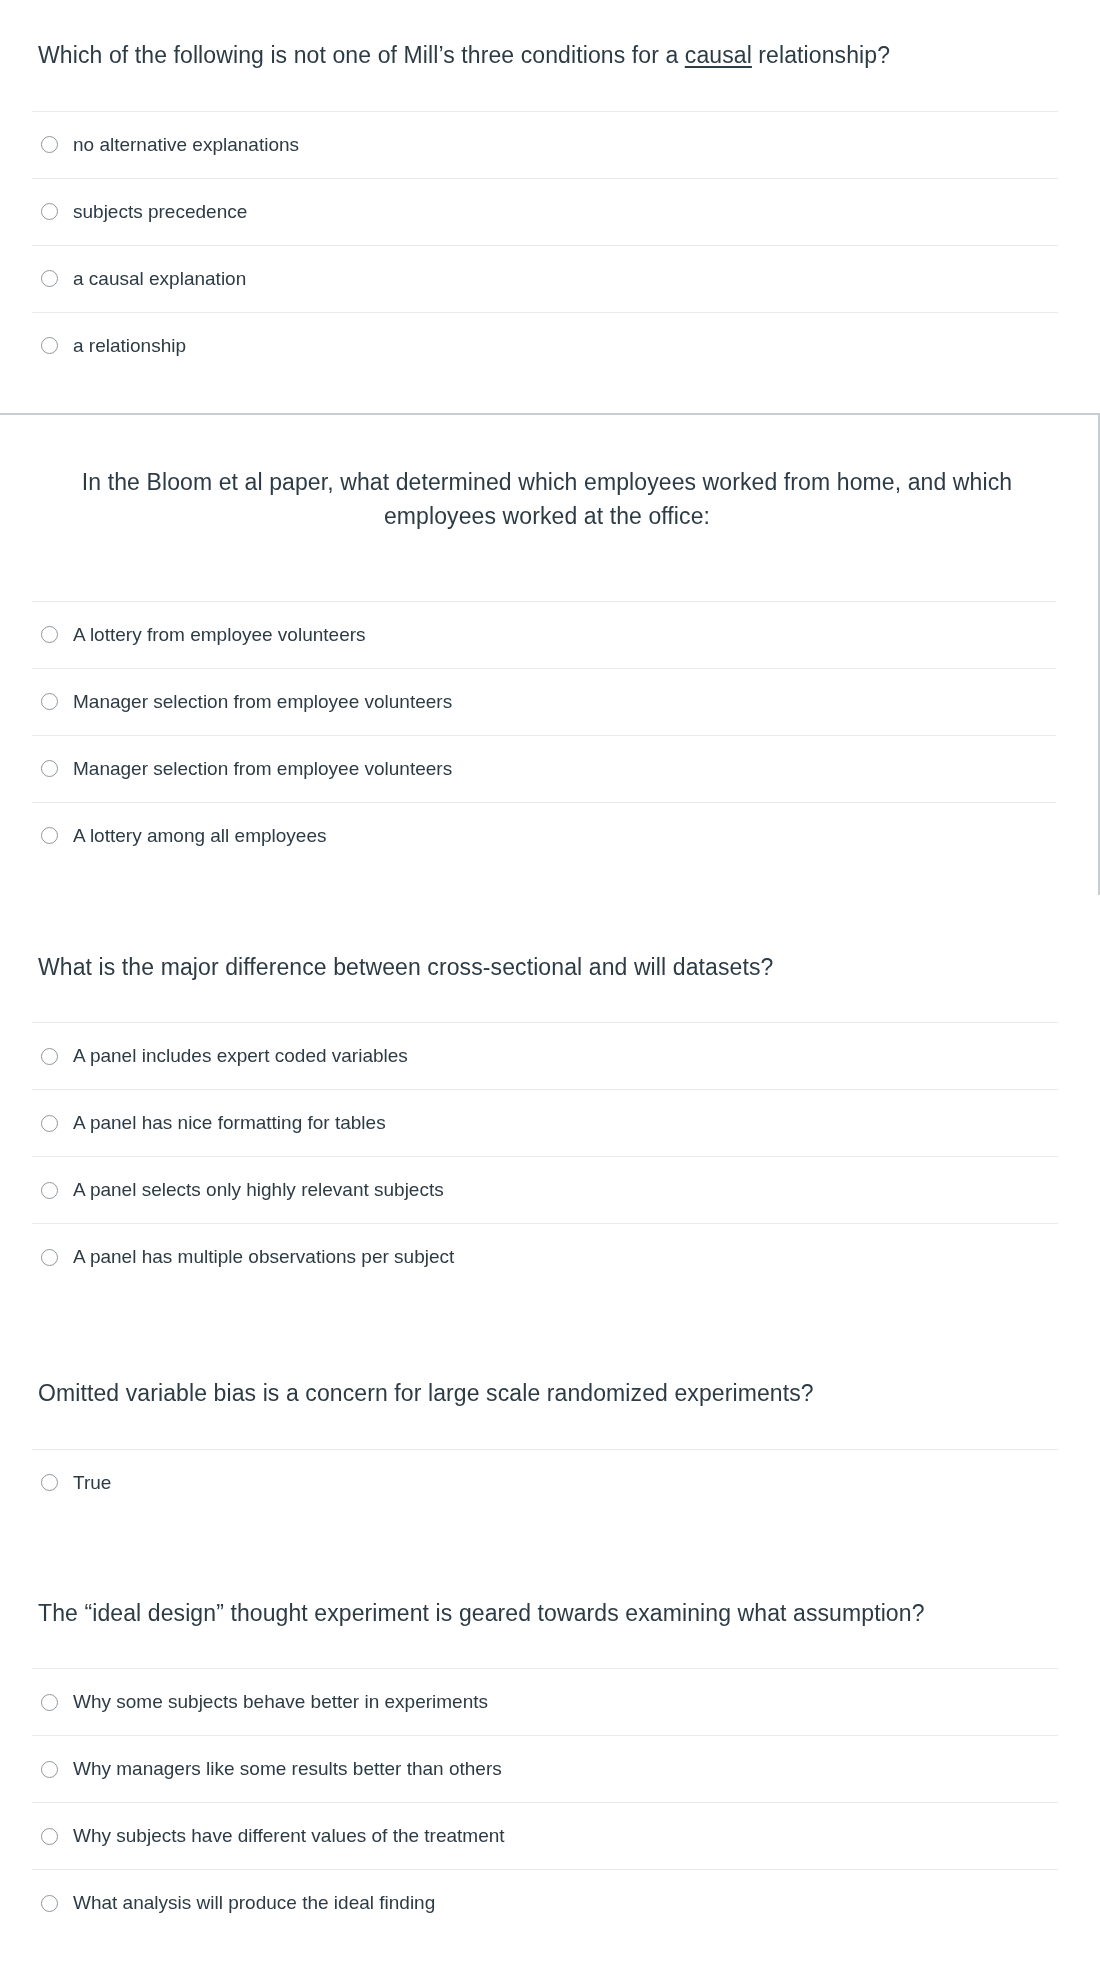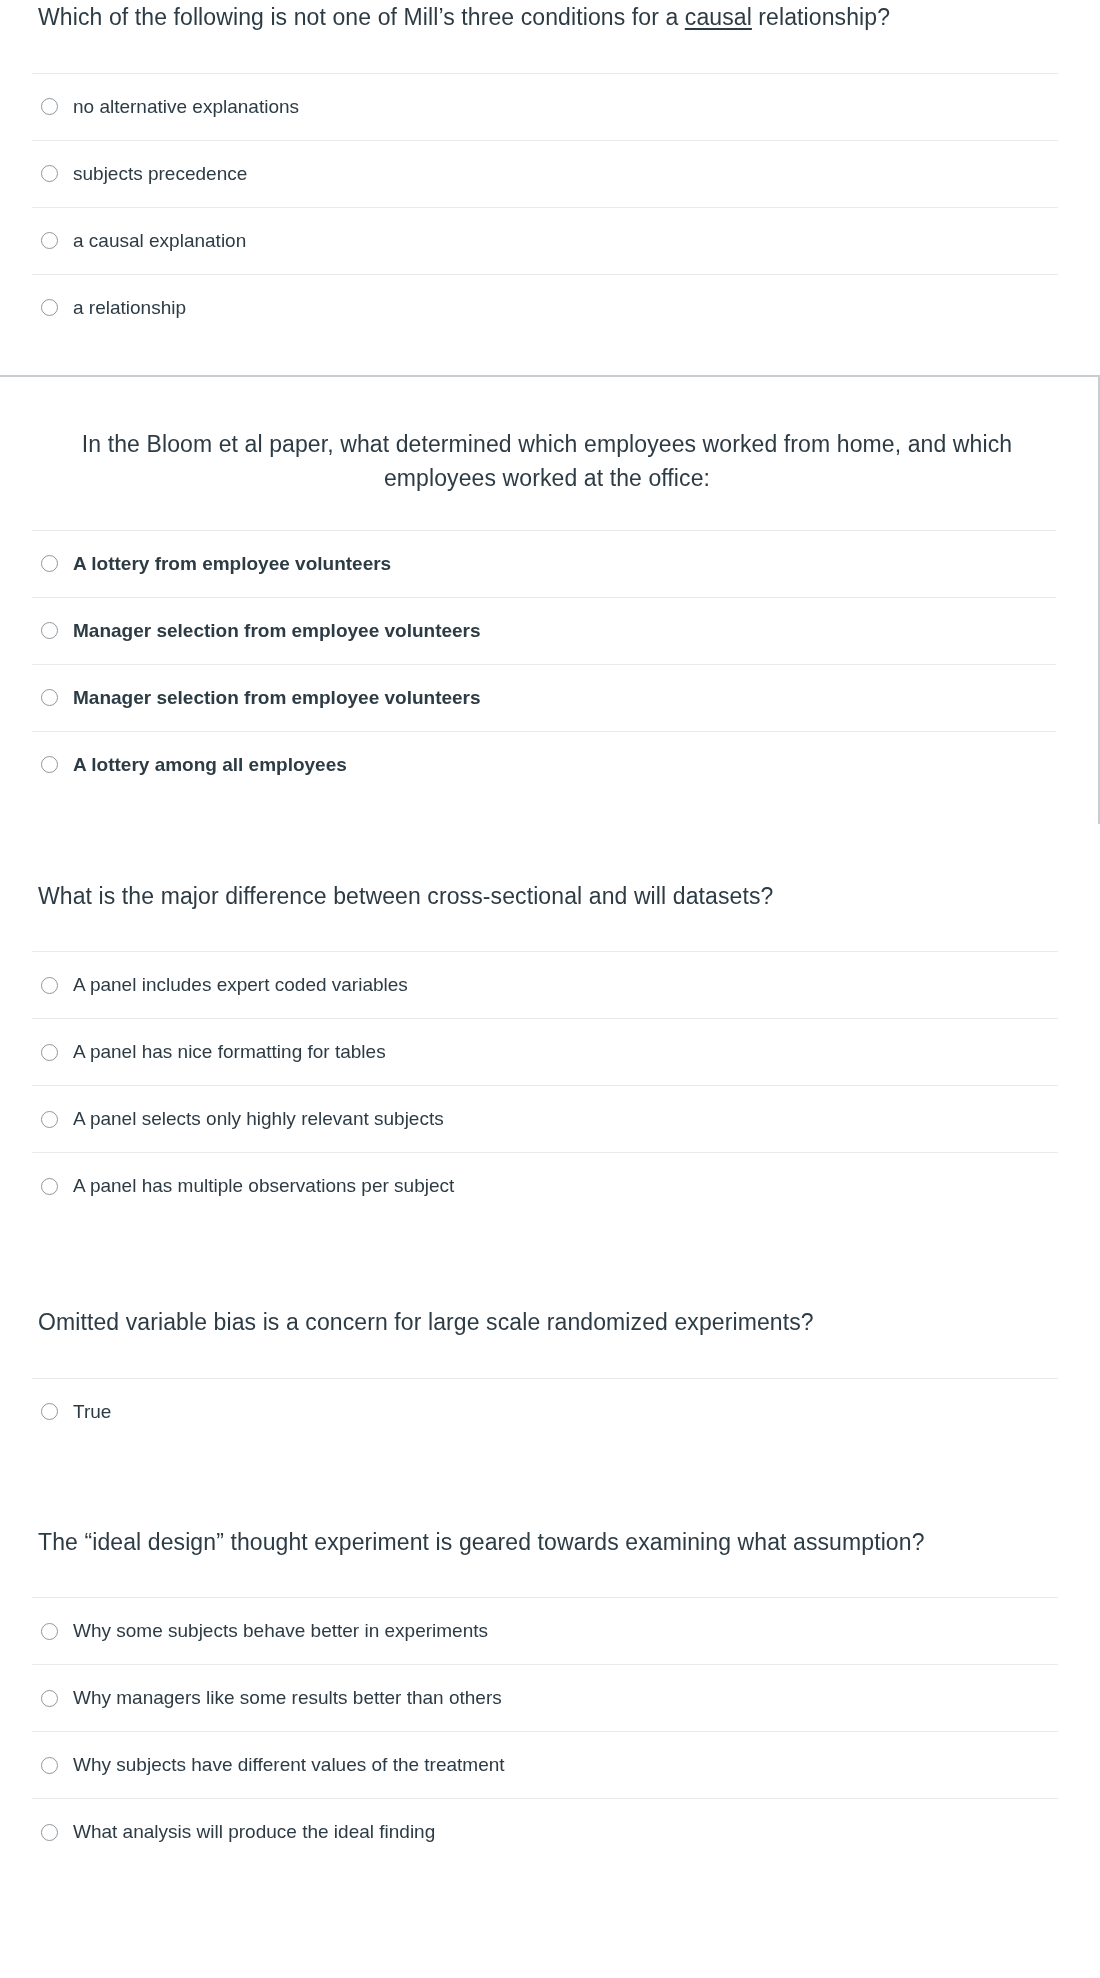--- a/index.html
+++ b/index.html
@@ -48,31 +48,31 @@
     border-radius: 50%;
     background: #ffffff;
     flex: 0 0 auto;
     margin-right: 15px;
   }
   .option-label {
     font-size: 19px;
     color: #2d3b45;
   }
   
-  .q1 { }
+  .q1 { margin-top: 38px; }
   
   .q2-panel {
     margin-top: 34px;
     border-top: 2px solid #c7cdd1;
     border-right: 2px solid #c7cdd1;
     padding: 50px 42px 26px 32px;
     box-sizing: border-box;
     text-align: center;
   }
-  .q2-panel .options { margin-top: 34px; font-weight: bold; }
+  .q2-panel .options { margin-top: 67px; }
   
   .q3 { margin-top: 55px; }
   
   .q4 { margin-top: 86px; }
   
   .q5 { margin-top: 80px; }
 </style>
 </head>
 <body>
 

